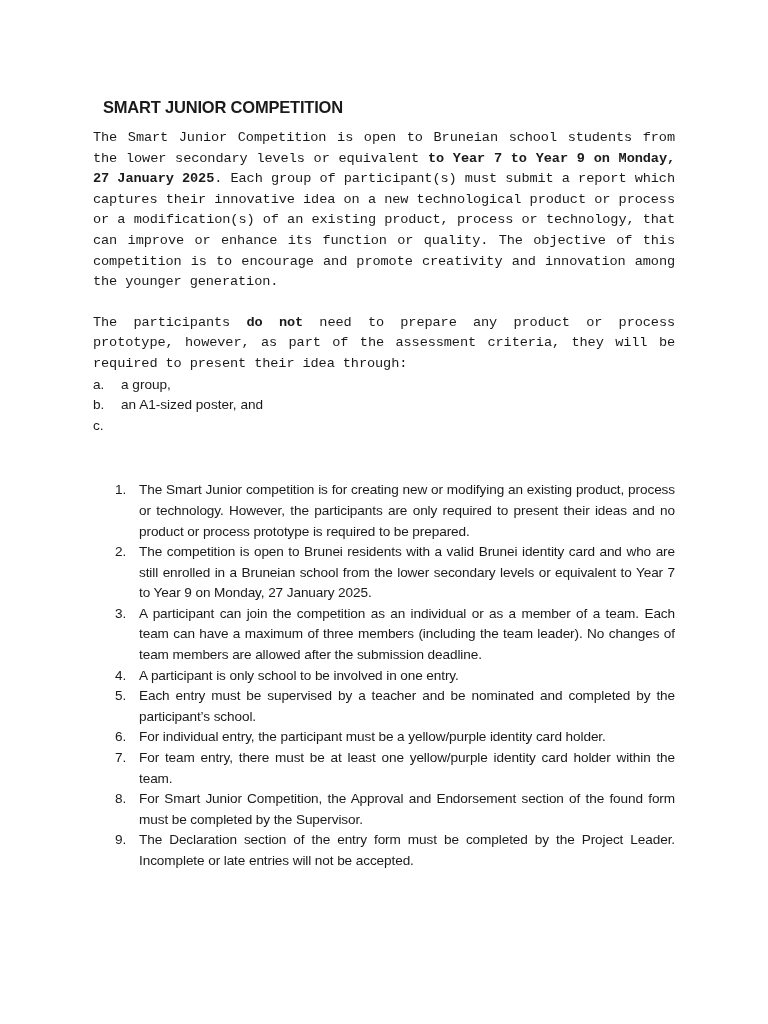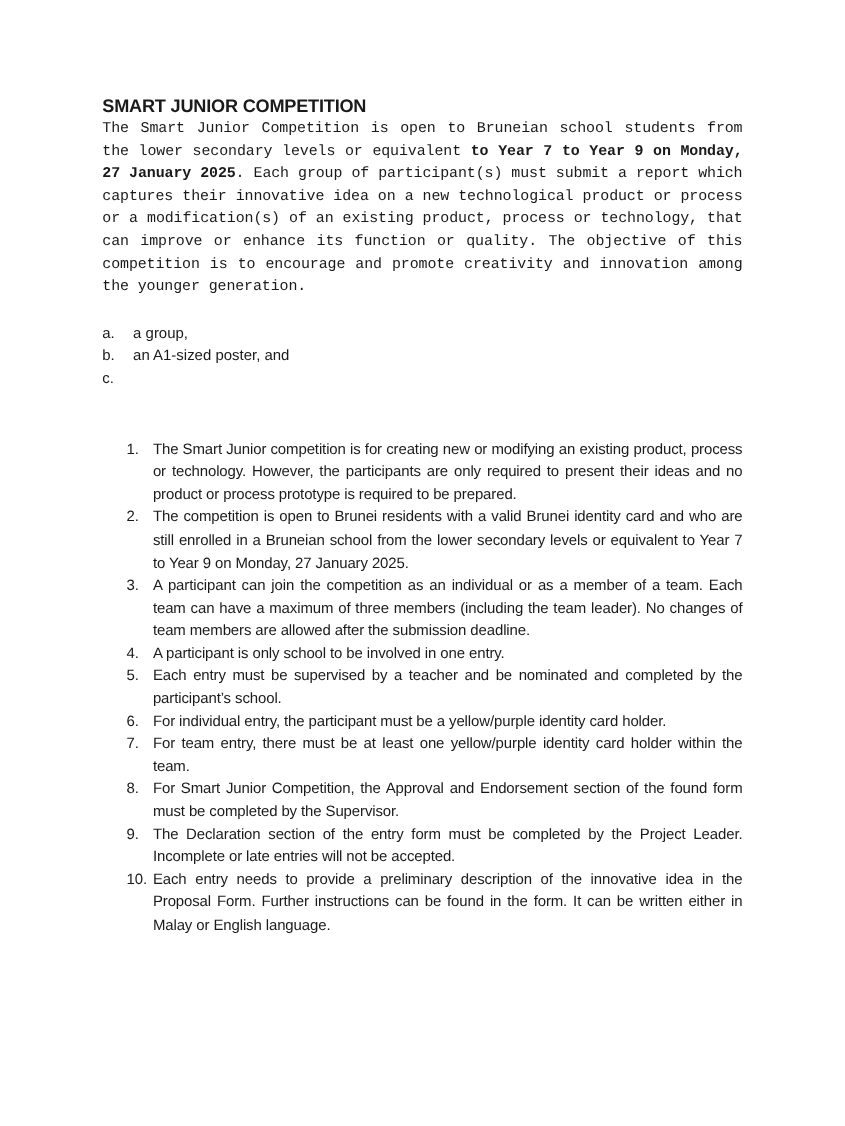--- a/index.html
+++ b/index.html
@@ -17,21 +17,21 @@
     }
     .page {
       position: absolute;
       left: 93px;
       top: 86px;
       width: 582px;
     }
     .heading {
       font-size: 16.5px;
       font-weight: bold;
-      margin: 0;
+      margin: 10px;
       line-height: 22px;
       letter-spacing: -0.2px;
     }
     .para {
       font-size: 13.6px;
       line-height: 20.6px;
       margin: 0;
       text-align: justify;
       letter-spacing: -0.1px;
       font-family: Liberation Mono, monospace;
@@ -85,20 +85,21 @@
 <body>
 
 <div class="page">
 
   <h2 class="heading">SMART JUNIOR COMPETITION</h2>
 
   <p class="para"><span>The Smart Junior Competition is open to Bruneian school students from the lower secondary levels or equivalent </span><b>to Year 7 to Year 9 on Monday, 27 January 2025</b><span>. Each group of participant(s) must submit a report which captures their innovative idea on a new technological product or process or a modification(s) of an existing product, process or technology, that can improve or enhance its function or quality. The objective of this competition is to encourage and promote creativity and innovation among the younger generation.</span></p>
 
   <div class="gap-1"></div>
 
+  <p class="para"><span>The participants </span><b>do not</b><span> need to prepare any product or process prototype, however, as part of the assessment criteria, they will be required to present their idea through:</span></p>
 
   <ul class="alpha-list">
     <li>
         <span class="alpha-marker">a.</span>
         <span>a group,</span>
       </li>
     <li>
         <span class="alpha-marker">b.</span>
         <span>an A1-sized poster, and</span>
       </li>
@@ -140,19 +141,15 @@
         <span class="rule-text">For team entry, there must be at least one yellow/purple identity card holder within the team.</span>
       </li>
     <li>
         <span class="rule-marker"><span>8.</span></span>
         <span class="rule-text">For Smart Junior Competition, the Approval and Endorsement section of the found form must be completed by the Supervisor.</span>
       </li>
     <li>
         <span class="rule-marker"><span>9.</span></span>
         <span class="rule-text">The Declaration section of the entry form must be completed by the Project Leader. Incomplete or late entries will not be accepted.</span>
       </li>
-    <li>
-        <span class="rule-marker"><span>10.</span></span>
-        <span class="rule-text">Each entry needs to provide a preliminary description of the innovative idea in the Proposal Form. Further instructions can be found in the form. It can be written either in Malay or English language.</span>
-      </li>
   </ol>
 
 </div>
 
 </body></html>

